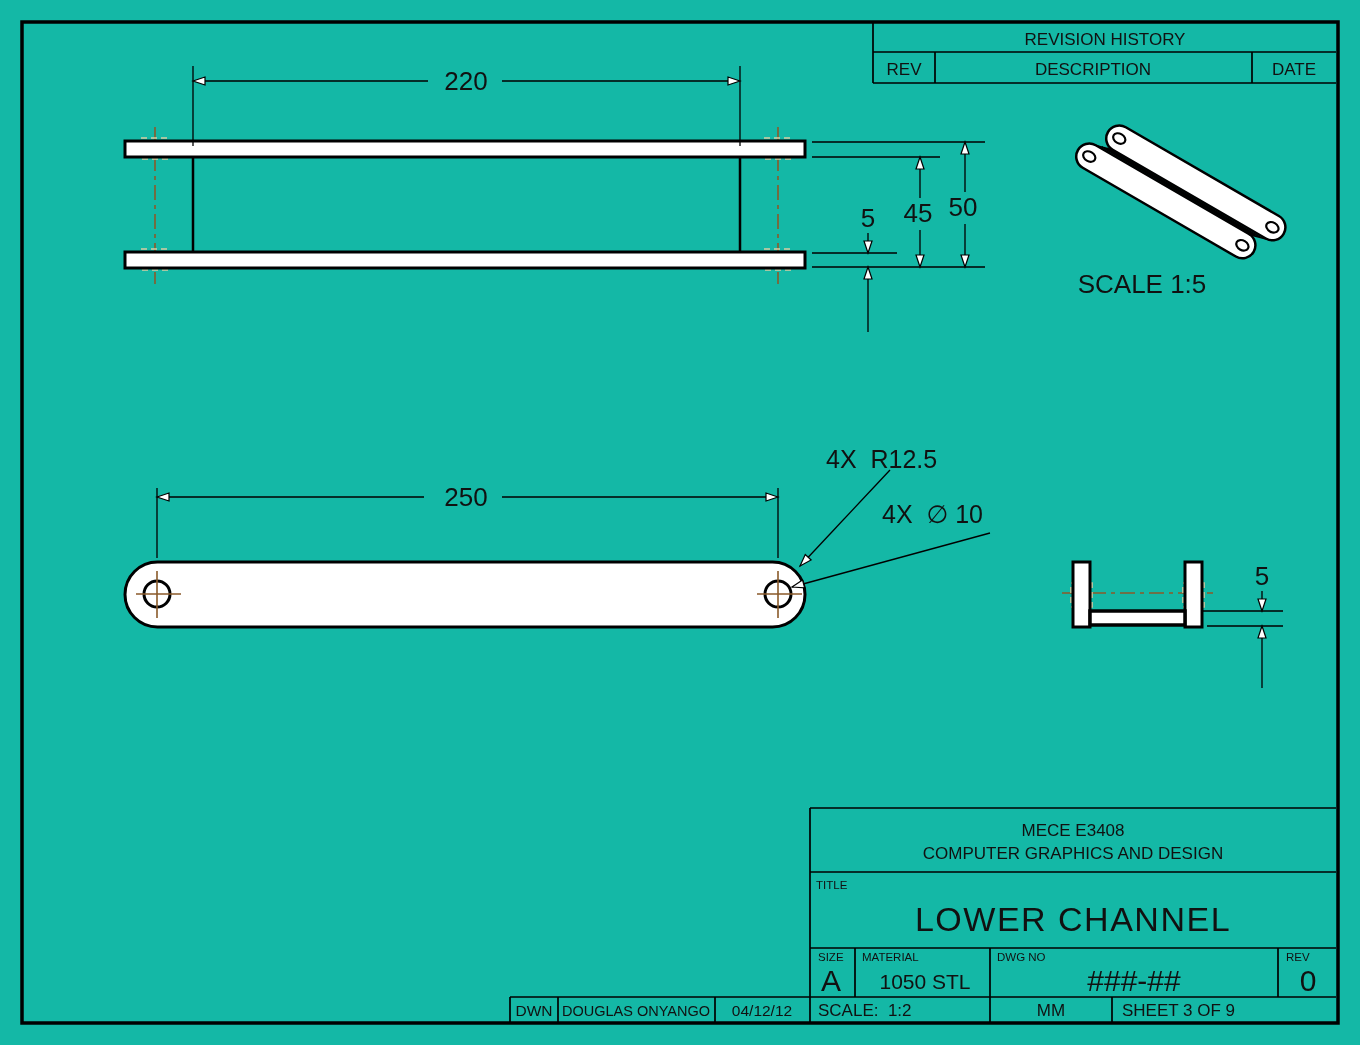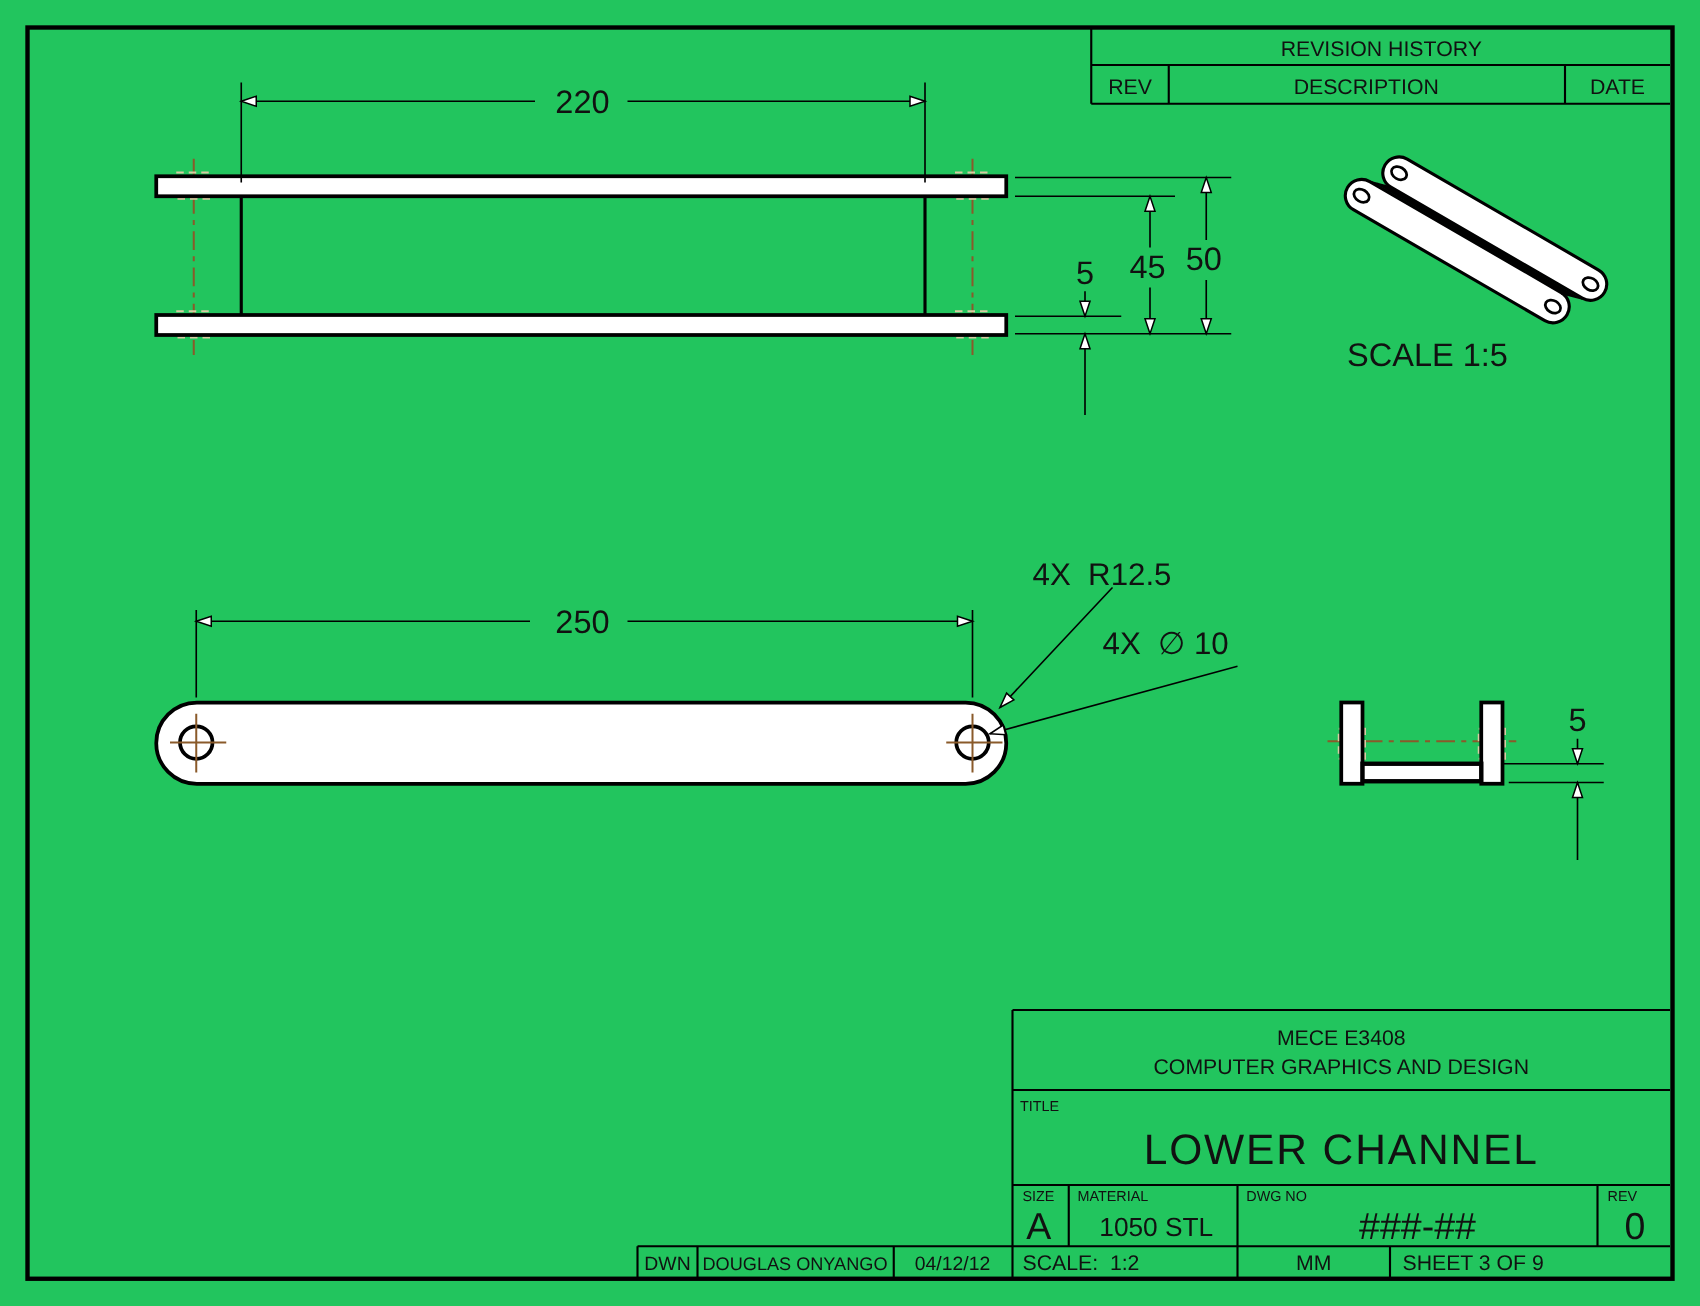--- a/index.html
+++ b/index.html
@@ -1,16 +1,16 @@
 <!DOCTYPE html>
 <html style="--centerline: #8a5a2a; --hidden: #d8cba2;"><head>
 <meta charset="utf-8">
 <style>
   html,body{margin:0;padding:0;background:#f0f0f0;}
-  #sheet{width:1360px;height:1045px;background:#22c55e;position:relative;margin:0 auto;}
+  #sheet{width:1360px;height:1045px;background:#14b8a6;position:relative;margin:0 auto;}
   svg{display:block;}
   text{fill:#111;font-family:"Liberation Sans","DejaVu Sans",sans-serif;}
   .outline{fill:#fff;stroke:#000;stroke-width:3;}
   .outline2{fill:#fff;stroke:#000;stroke-width:2.5;}
   .webline{stroke:#000;stroke-width:2.5;fill:none;}
   .thin{stroke:#000;stroke-width:1.3;fill:none;}
   .tline{stroke:#000;stroke-width:1.7;fill:none;}
   .frame{fill:none;stroke:#000;stroke-width:3.5;}
   .cline{stroke:var(--centerline,#8a5a2a);stroke-width:1.6;stroke-dasharray:15 5 4 5;fill:none;}
   .cxline{stroke:var(--centerline,#8a5a2a);stroke-width:1.6;fill:none;}

